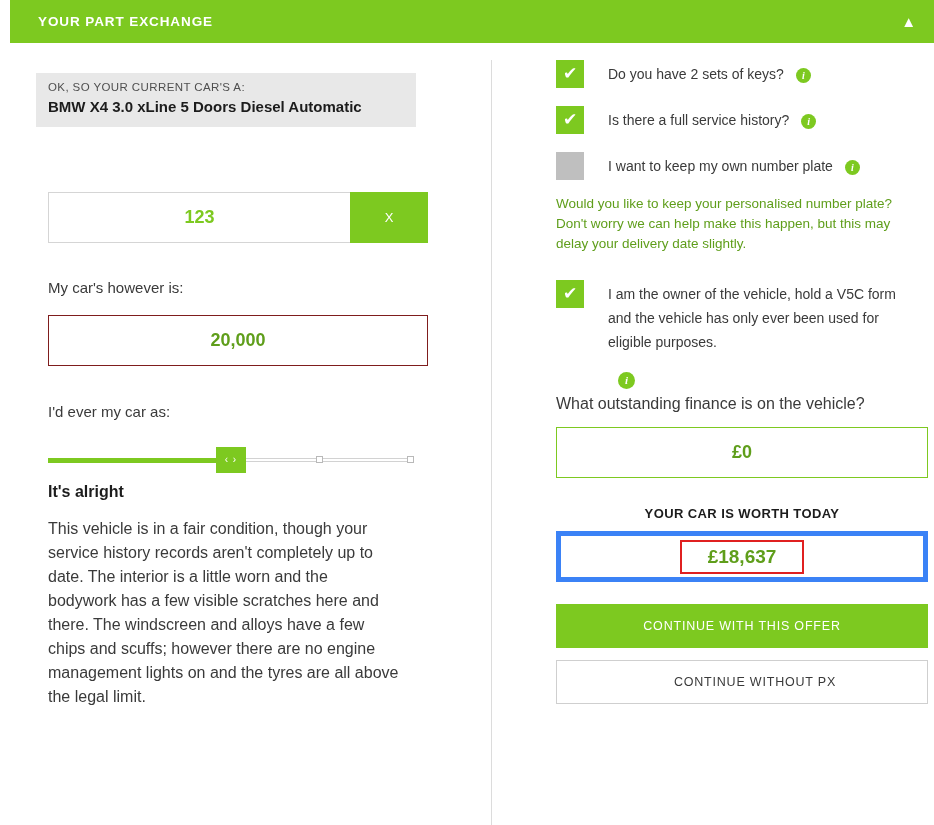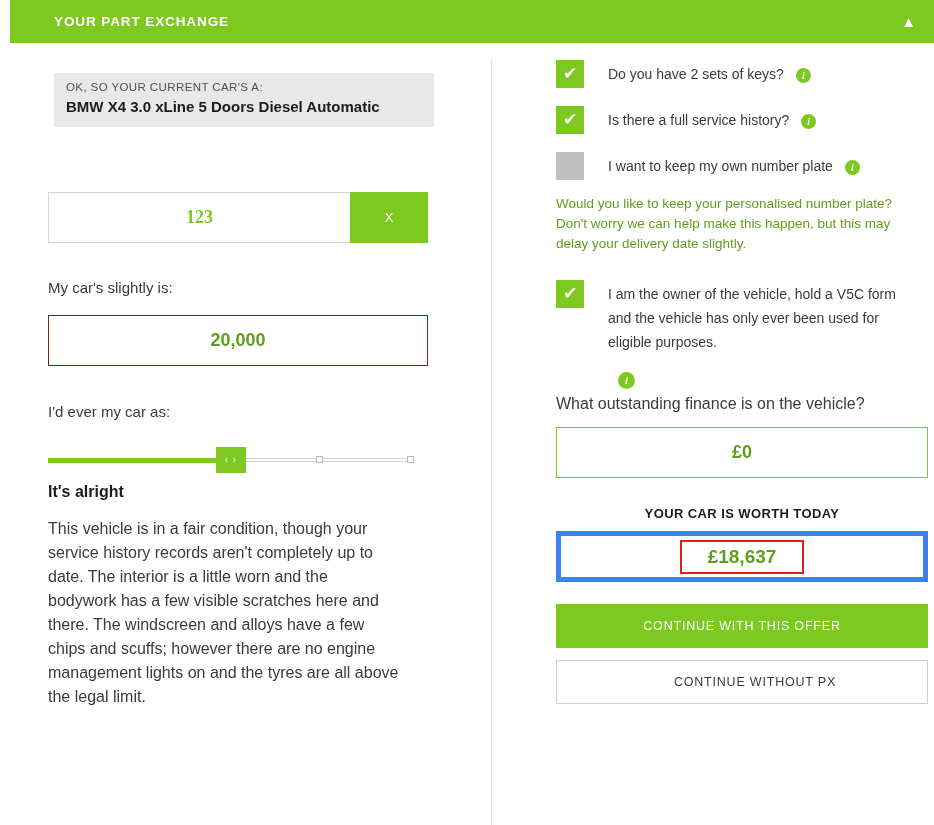--- a/index.html
+++ b/index.html
@@ -18,21 +18,21 @@
 
   
   .header {
     position: absolute;
     left: 10px; top: 0;
     width: 924px; height: 43px;
     background: #7dc920;
     display: flex;
     align-items: center;
     justify-content: space-between;
-    padding: 0 18px 0 44px;
+    padding: 0 18px 0 28px;
   }
   .header-title {
     color: #ffffff;
     font-size: 13.5px;
     font-weight: bold;
     letter-spacing: 0.9px;
   }
   .header-toggle {
     color: #ffffff;
     font-size: 15px;
@@ -56,21 +56,21 @@
   }
   .right-col {
     position: absolute;
     left: 556px; top: 60px;
     width: 372px;
   }
 
   
   .car-summary {
     position: absolute;
-    left: 44px; top: 30px;
+    left: 26px; top: 30px;
     width: 380px; height: 54px;
     background: #e8e8e8;
     padding: 8px 12px 0 12px;
   }
   .car-summary-label {
     font-size: 11.5px;
     color: #4f4f4f;
     letter-spacing: 0.4px;
     text-transform: uppercase;
   }
@@ -89,21 +89,21 @@
   }
   .reg-input {
     flex: 1;
     border: 1px solid #d5d5d5;
     border-right: none;
     background: #ffffff;
     color: #7dc920;
     font-size: 18px;
     font-weight: bold;
     text-align: center;
-    font-family: Liberation Serif, serif;
+    font-family: Liberation Sans, sans-serif;
     outline: none;
   }
   .reg-clear {
     width: 78px;
     background: #7dc920;
     border: none;
     color: #ffffff;
     font-size: 13px;
     cursor: pointer;
   }
@@ -325,21 +325,21 @@
     <div class="car-summary">
       <div class="car-summary-label">OK, SO YOUR CURRENT CAR'S A:</div>
       <div class="car-summary-value">BMW X4 3.0 xLine 5 Doors Diesel Automatic</div>
     </div>
 
     <div class="reg-row">
       <input class="reg-input" type="text" value="123" style="">
       <button class="reg-clear">X</button>
     </div>
 
-    <div class="field-label mileage-label">My car's slightly is:</div>
+    <div class="field-label mileage-label">My car's however is:</div>
     <div class="mileage-box">20,000</div>
 
     <div class="field-label rate-label">I'd ever my car as:</div>
 
     <div class="slider-wrap">
       <div class="slider-track"></div>
       <div class="slider-fill"></div>
       <div class="slider-tick" style="left:268px;"></div>
       <div class="slider-tick" style="left:359px;"></div>
       <div class="slider-handle">‹ ›</div>

